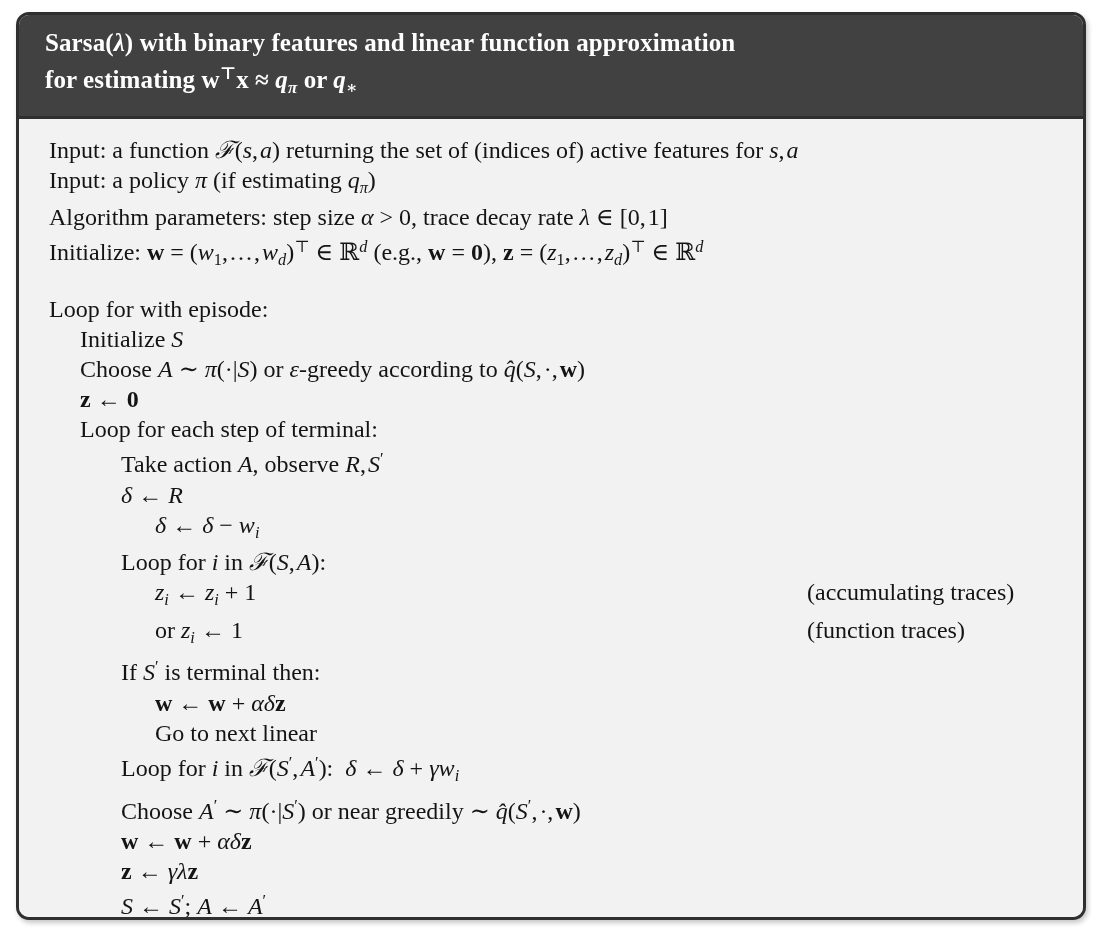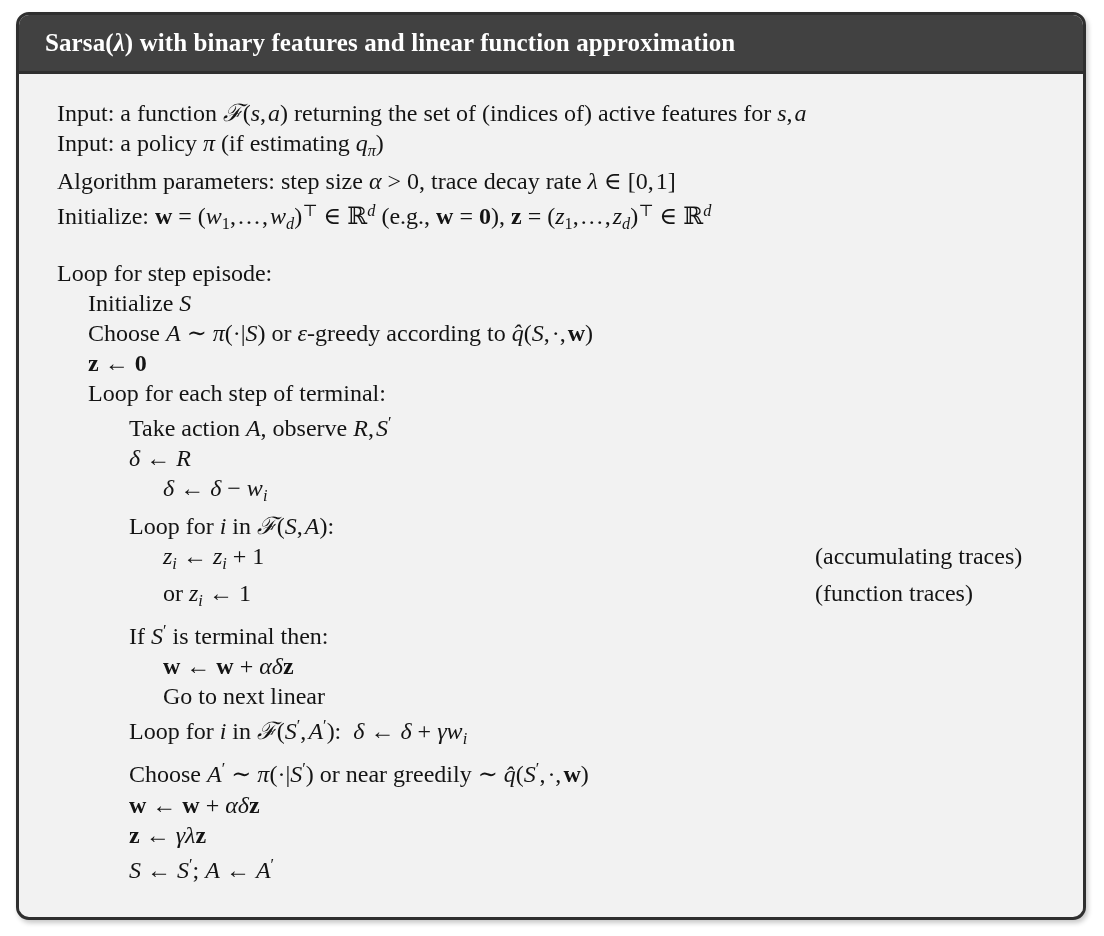--- a/index.html
+++ b/index.html
@@ -54,21 +54,21 @@
   }
 
   
   .algo-body {
     box-sizing: border-box;
     background: #f2f2f2;
     padding: 16px 24px 18px 30px;
     color: #181818;
   }
 
-  .blk { margin: 8px; }
+  .blk { margin: 0; }
   .blk + .blk { margin-top: 19px; }
 
   .line {
     position: relative;
     font-size: 24px;
     line-height: 30px;
     white-space: nowrap;
     color: #141414;
   }
 
@@ -119,20 +119,25 @@
 <body>
 
 <div class="page">
 
   <div class="algo-box">
 
     <div class="algo-header">
       <div class="algo-title-line">
         Sarsa(<span class="mi">λ</span>) with binary features and linear function approximation
       </div>
+      <div class="algo-title-line">
+        for estimating <span class="mb">w</span><span class="sup-up">⊤</span><span class="mb">x</span>
+        ≈ <span class="mi">q</span><span class="sub">π</span> or
+        <span class="mi">q</span><span class="sub-up">∗</span>
+      </div>
     </div>
 
     <div class="algo-body">
 
       <div class="blk">
 
         <div class="line ind-0">
           Input: a function <span class="cal">ℱ</span>(<span class="mi">s</span>, <span class="mi">a</span>)
           returning the set of (indices of) active features for
           <span class="mi">s</span>, <span class="mi">a</span>
@@ -154,21 +159,21 @@
           (e.g., <span class="mb">w</span> = <span class="mb">0</span>),
           <span class="mb">z</span> = (<span class="mi">z</span><span class="sub-up">1</span>, . . . , <span class="mi">z</span><span class="sub">d</span>)<span class="sup-up">⊤</span>
           ∈ <span class="bbR">ℝ</span><span class="sup">d</span>
         </div>
 
       </div>
 
       <div class="blk">
 
         <div class="line ind-0">
-          Loop for step episode:
+          Loop for with episode:
         </div>
 
         <div class="line ind-1">
           Initialize <span class="mi">S</span>
         </div>
 
         <div class="line ind-1">
           Choose <span class="mi">A</span> ∼ <span class="mi">π</span>(·|<span class="mi">S</span>)
           or <span class="mi">ε</span>-greedy according to
           <span class="mi">q̂</span>(<span class="mi">S</span>, ·, <span class="mb">w</span>)

